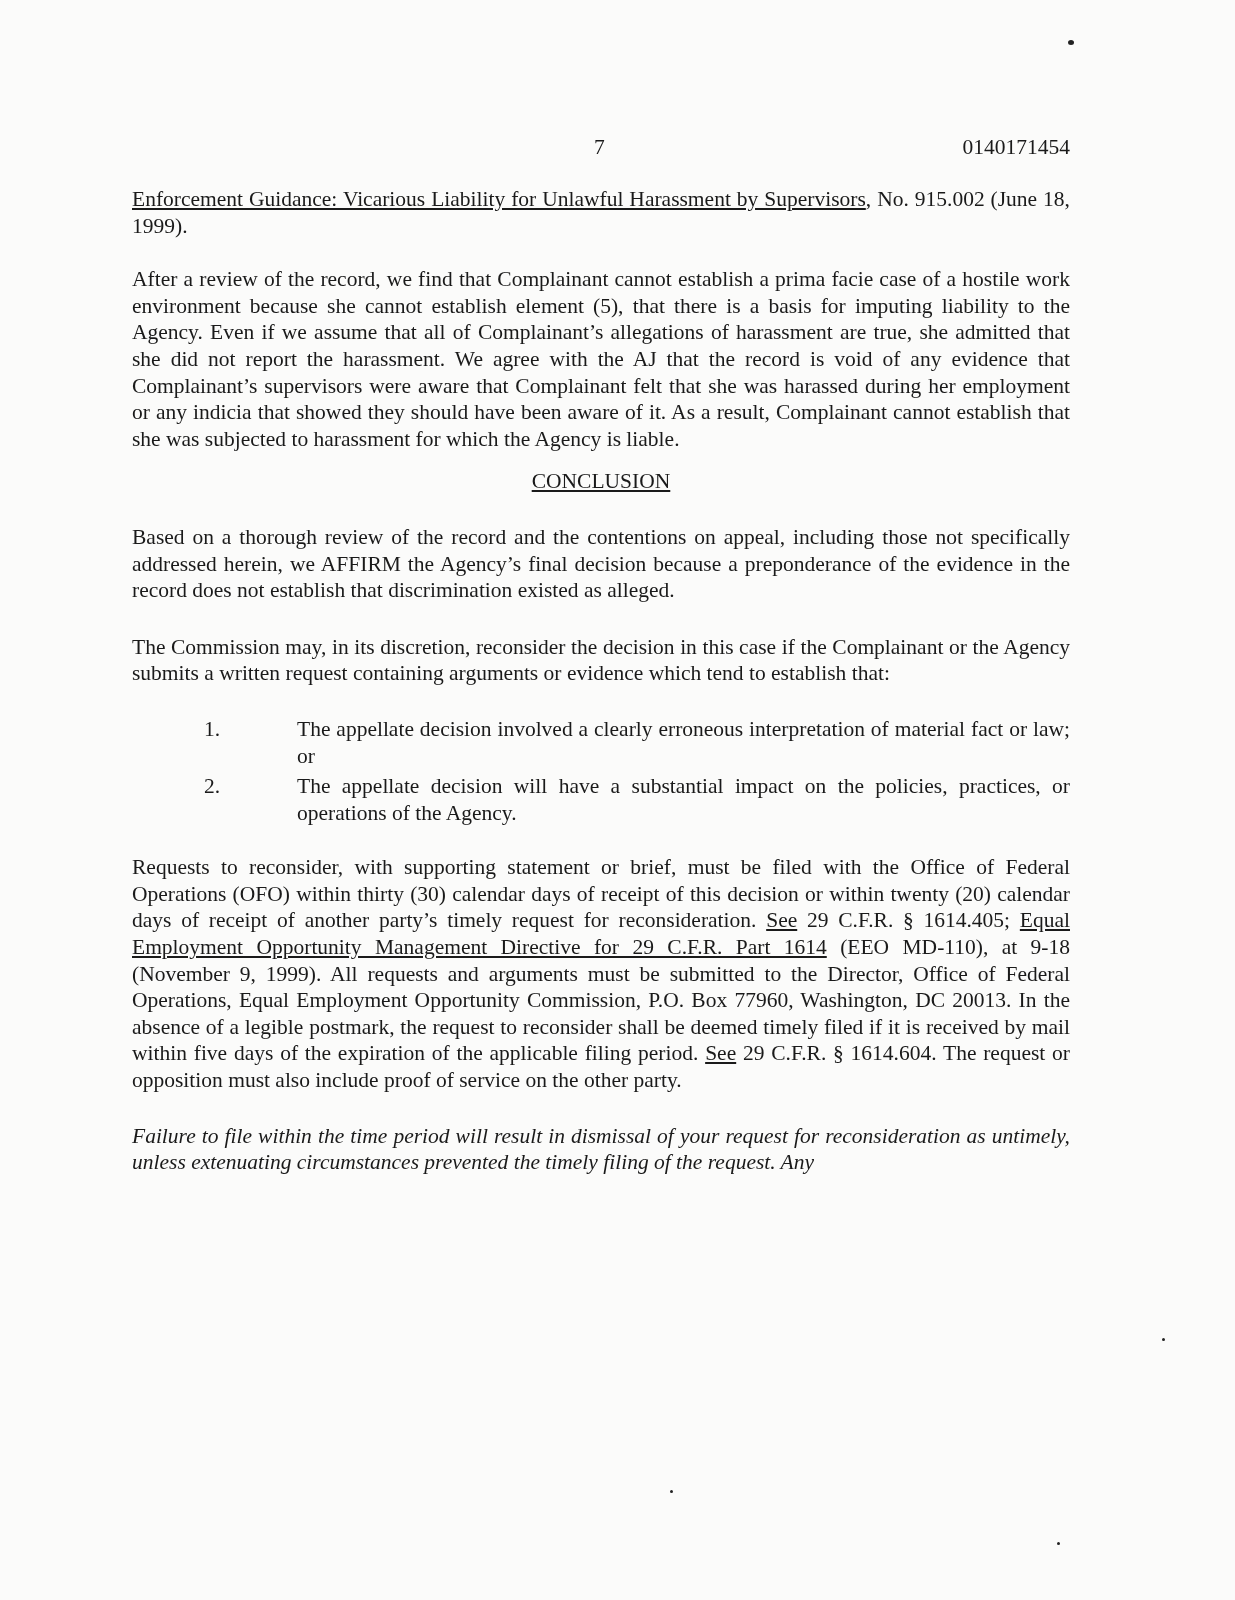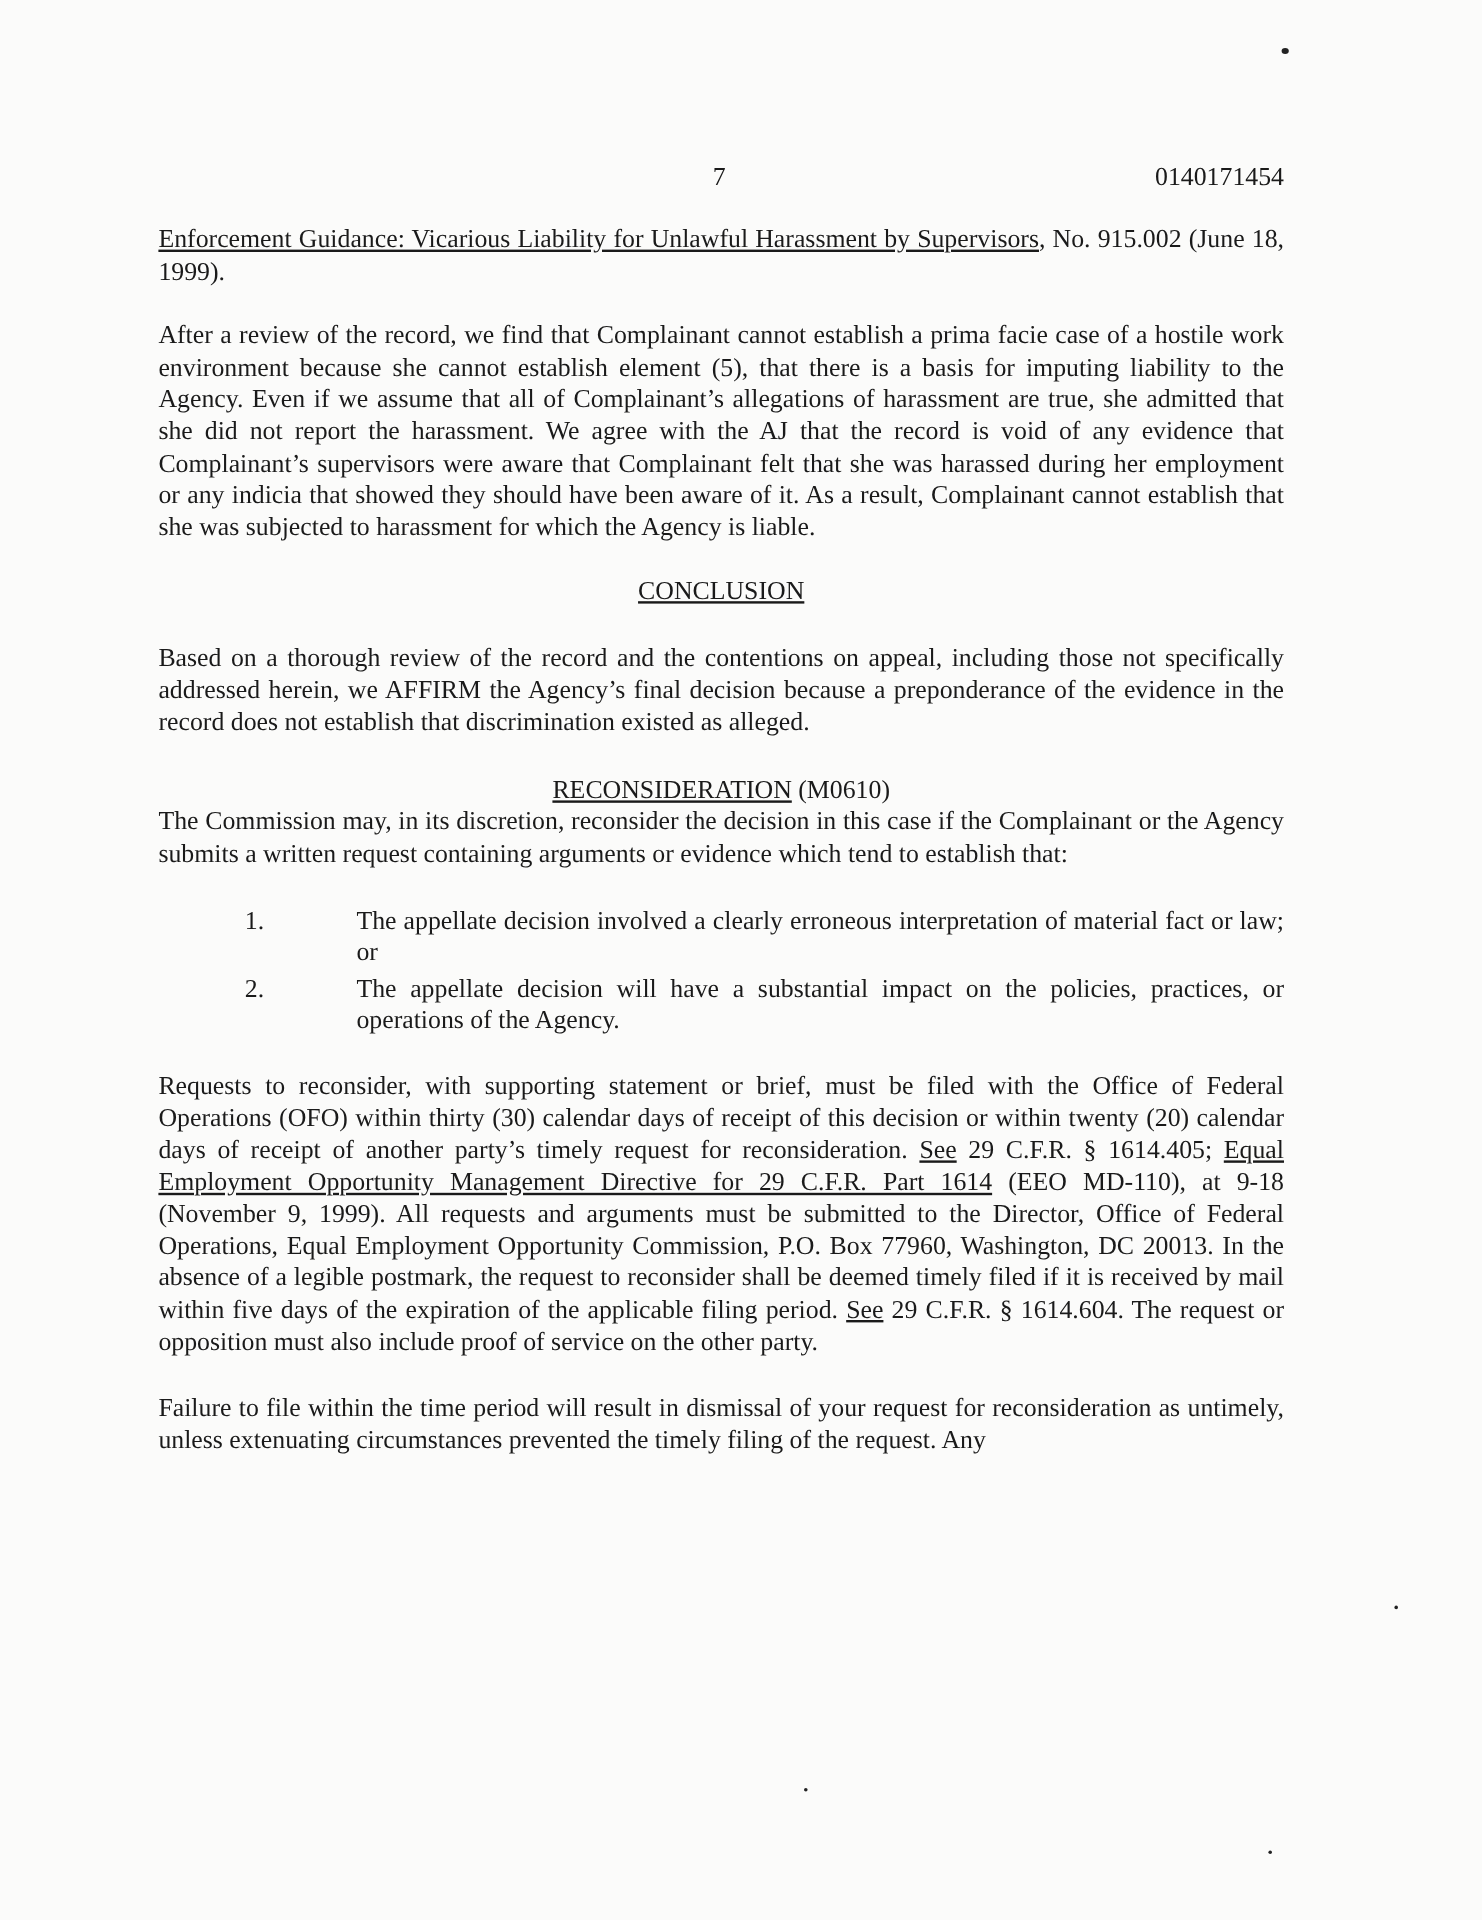--- a/index.html
+++ b/index.html
@@ -34,38 +34,37 @@
 <div class="page">
   <div class="hdr">
     <span class="pnum">7</span>
     <span class="docno">0140171454</span>
   </div>
 
   <p style="margin-top:52px;"><span class="u">Enforcement Guidance: Vicarious Liability for Unlawful Harassment by Supervisors</span><span>, No. 915.002 (June 18, 1999).</span></p>
 
   <p style="margin-top:27px;">After a review of the record, we find that Complainant cannot establish a prima facie case of a hostile work environment because she cannot establish element (5), that there is a basis for imputing liability to the Agency.  Even if we assume that all of Complainant’s allegations of harassment are true, she admitted that she did not report the harassment.  We agree with the AJ that the record is void of any evidence that Complainant’s supervisors were aware that Complainant felt that she was harassed during her employment or any indicia that showed they should have been aware of it.  As a result, Complainant cannot establish that she was subjected to harassment for which the Agency is liable.</p>
 
-  <div class="center" style="margin-top:27px;">
+  <div class="center" style="margin-top:16px;">
     <span class="heading">CONCLUSION</span>
   </div>
   <p style="margin-top:29px;">Based on a thorough review of the record and the contentions on appeal, including those not specifically addressed herein, we AFFIRM the Agency’s final decision because a preponderance of the evidence in the record does not establish that discrimination existed as alleged.</p>
 
   <div class="center" style="margin-top:30px;">
-    <div><span class="heading">RECONSIDERATION</span><span> (M0610)</span></div>
   </div>
 
   <p style="">The Commission may, in its discretion, reconsider the decision in this case if the Complainant or the Agency submits a written request containing arguments or evidence which tend to establish that:</p>
 
   <div class="list" style="margin-top:29px;">
     <div class="li">
       <span class="li-num">1.</span>
       <span class="li-text">The appellate decision involved a clearly erroneous interpretation of material fact or law; or</span>
     </div>
     <div class="li" style="margin-top:4px;">
       <span class="li-num">2.</span>
       <span class="li-text">The appellate decision will have a substantial impact on the policies, practices, or operations of the Agency.</span>
     </div>
   </div>
 
   <p style="margin-top:28px;"><span>Requests to reconsider, with supporting statement or brief, must be filed with the Office of Federal Operations (OFO) </span><span class="b">within thirty (30) calendar days</span><span> of receipt of this decision or </span><span class="b">within twenty (20) calendar days</span><span> of receipt of another party’s timely request for reconsideration. </span><span class="u">See</span><span> 29 C.F.R. § 1614.405; </span><span class="u">Equal Employment Opportunity Management Directive for 29 C.F.R. Part 1614</span><span> (EEO MD-110), at 9-18 (November 9, 1999).  All requests and arguments must be submitted to the Director, Office of Federal Operations, Equal Employment Opportunity Commission, P.O. Box 77960, Washington, DC 20013.  In the absence of a legible postmark, the request to reconsider shall be deemed timely filed if it is received by mail within five days of the expiration of the applicable filing period.  </span><span class="u">See</span><span> 29 C.F.R. § 1614.604.  The request or opposition must also include proof of service on the other party.</span></p>
 
-  <p style="margin-top:29px;">Failure to file within the time period will result in dismissal of your request for reconsideration as untimely, unless extenuating circumstances prevented the timely filing of the request.  Any</p>
+  <p style="margin-top:29px;font-style:italic;">Failure to file within the time period will result in dismissal of your request for reconsideration as untimely, unless extenuating circumstances prevented the timely filing of the request.  Any</p>
 </div>
 
 </body></html>

